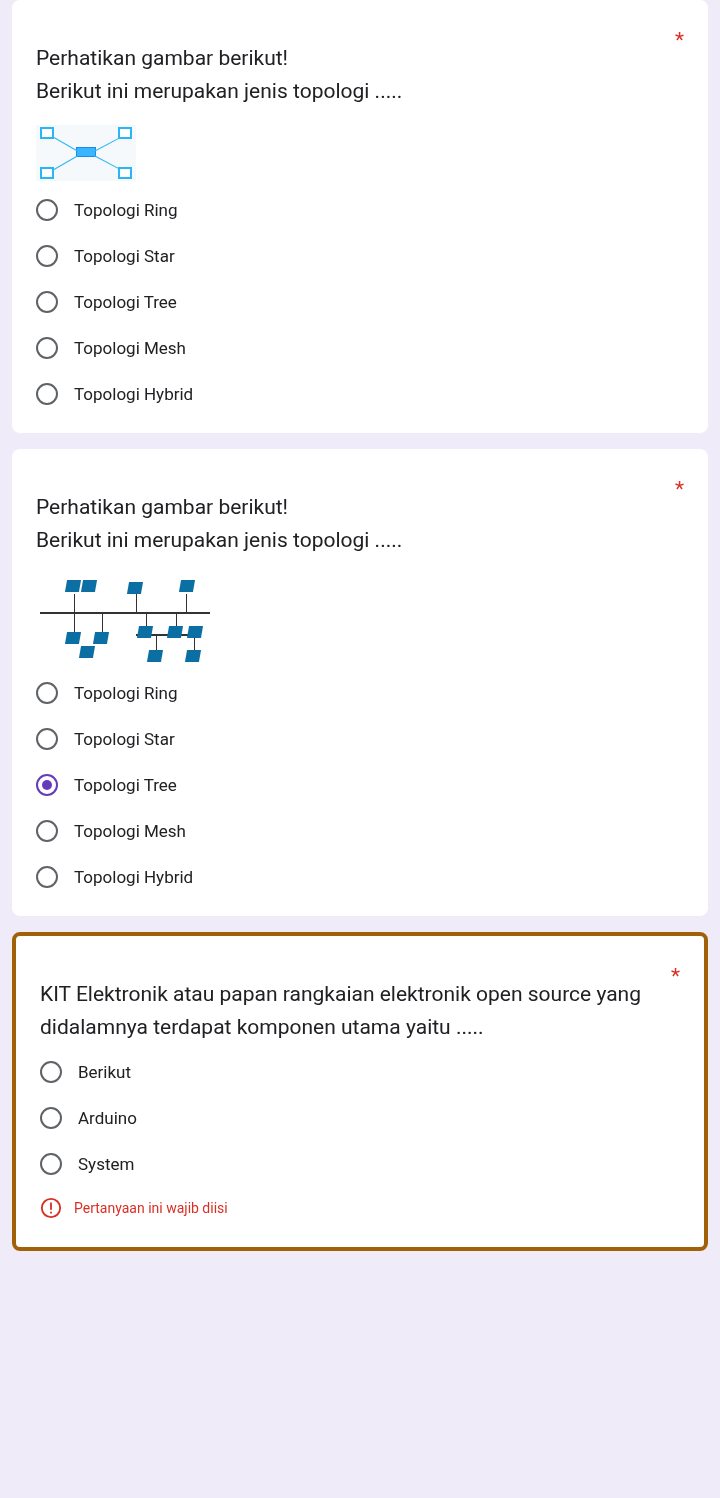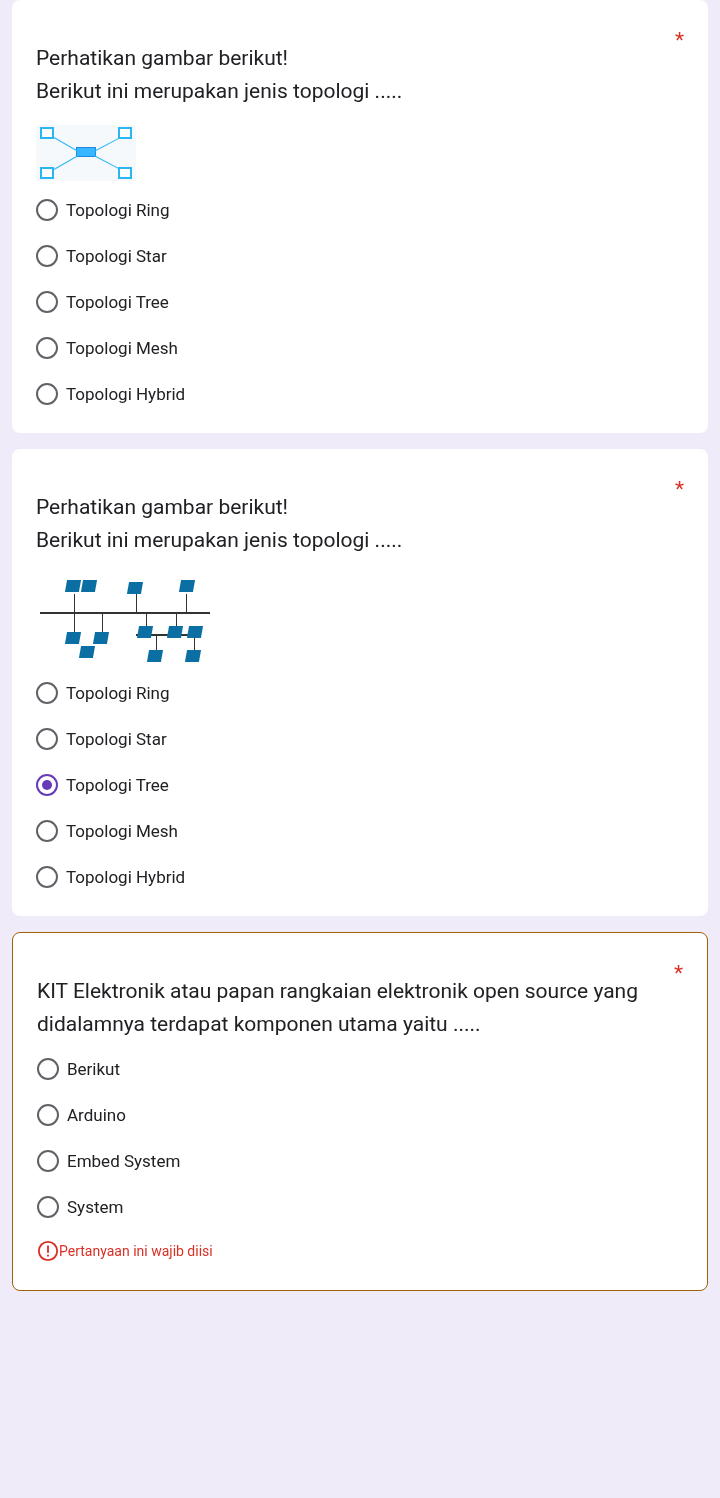--- a/index.html
+++ b/index.html
@@ -9,21 +9,21 @@
     width: 720px;
     padding: 0;
   }
   .card {
     background: #fff;
     border-radius: 8px;
     margin: 0 12px 16px 12px;
     padding: 24px 24px 28px 24px;
   }
   .card.error {
-    border: 1px solid #a16207;
+    border: 4px solid #a16207;
   }
   .qtitle {
     font-size: 21px;
     color: #202124;
     line-height: 1.55;
     font-weight: 400;
     margin-bottom: 18px;
   }
   .qtitle .req {
     color: #d93025;
@@ -35,21 +35,21 @@
     margin: 8px 0 18px 0;
   }
   .options {
     display: flex;
     flex-direction: column;
     gap: 24px;
   }
   .option {
     display: flex;
     align-items: center;
-    gap: 8px;
+    gap: 16px;
     cursor: pointer;
   }
   .radio {
     width: 22px; height: 22px;
     border: 2px solid #5f6368;
     border-radius: 50%;
     flex-shrink: 0;
     position: relative;
   }
   .radio.selected {
@@ -64,20 +64,21 @@
     border-radius: 50%;
     transform: translate(-50%, -50%);
   }
   .opt-label {
     font-size: 17px;
     color: #202124;
   }
   .error-row {
     display: flex;
     align-items: center;
+    gap: 12px;
     margin-top: 22px;
   }
   .error-icon {
     width: 22px; height: 22px;
     flex-shrink: 0;
   }
   .error-text {
     color: #d93025;
     font-size: 14px;
   }
@@ -212,24 +213,20 @@
     <label class="option">
       <span class="radio"></span>
       <span class="opt-label">Berikut</span>
     </label>
     <label class="option">
       <span class="radio"></span>
       <span class="opt-label">Arduino</span>
     </label>
     <label class="option">
       <span class="radio"></span>
-      <span class="opt-label">Embed System</span>
-    </label>
-    <label class="option">
-      <span class="radio"></span>
       <span class="opt-label">System</span>
     </label>
   </div>
   <div class="error-row">
     <svg class="error-icon" viewBox="0 0 24 24">
       <circle cx="12" cy="12" r="10" fill="none" stroke="#d93025" stroke-width="2"></circle>
       <rect x="11" y="6" width="2" height="8" fill="#d93025"></rect>
       <rect x="11" y="16" width="2" height="2" fill="#d93025"></rect>
     </svg>
     <span class="error-text">Pertanyaan ini wajib diisi</span>

